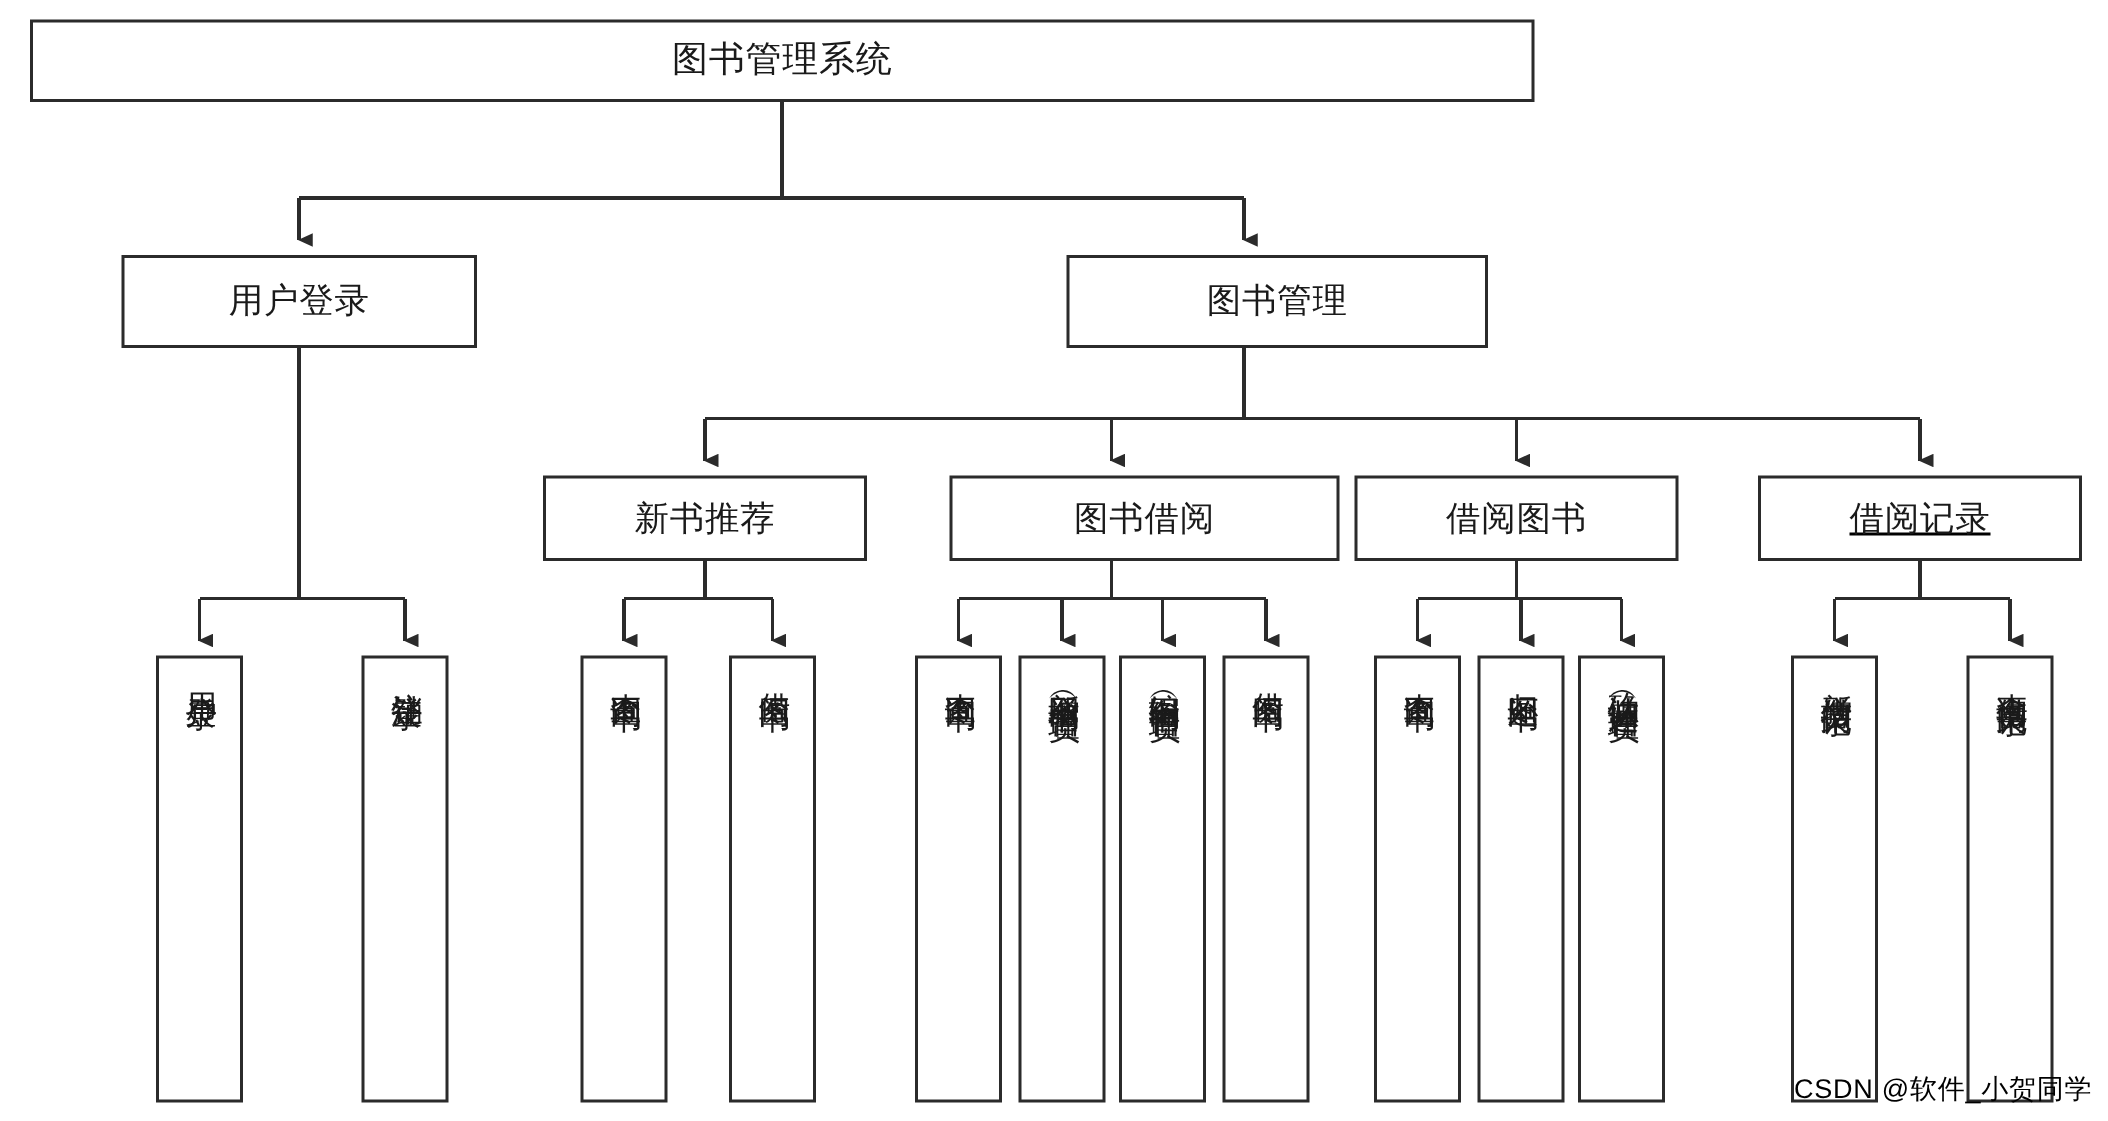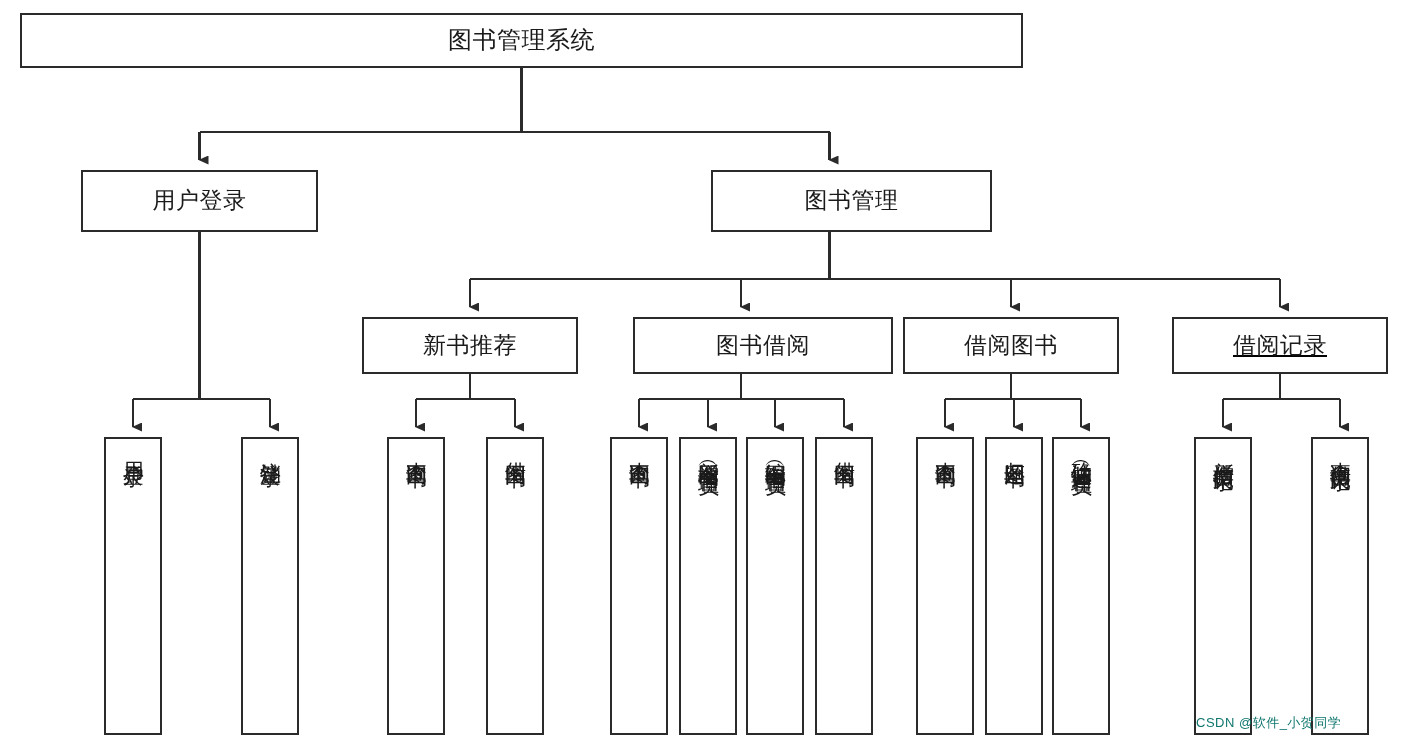--- a/index.html
+++ b/index.html
@@ -53,22 +53,22 @@
   }
   .node.vertical .label {
     writing-mode: vertical-rl;
     text-orientation: upright;
     font-size: 21px;
     letter-spacing: 2px;
   }
   .node.lvl1 .label { font-size: 24px; }
   .watermark {
     position: absolute;
-    color: #0f766e;
-    font-size: 13px;
+    color: #000000;
+    font-size: 18px;
     letter-spacing: 0.5px;
     white-space: nowrap;
     user-select: none;
   }
 </style>
 </head>
 <body>
 
 <div id="diagram-root">
   <svg id="edges" viewBox="0 0 1405 747" xmlns="http://www.w3.org/2000/svg">

